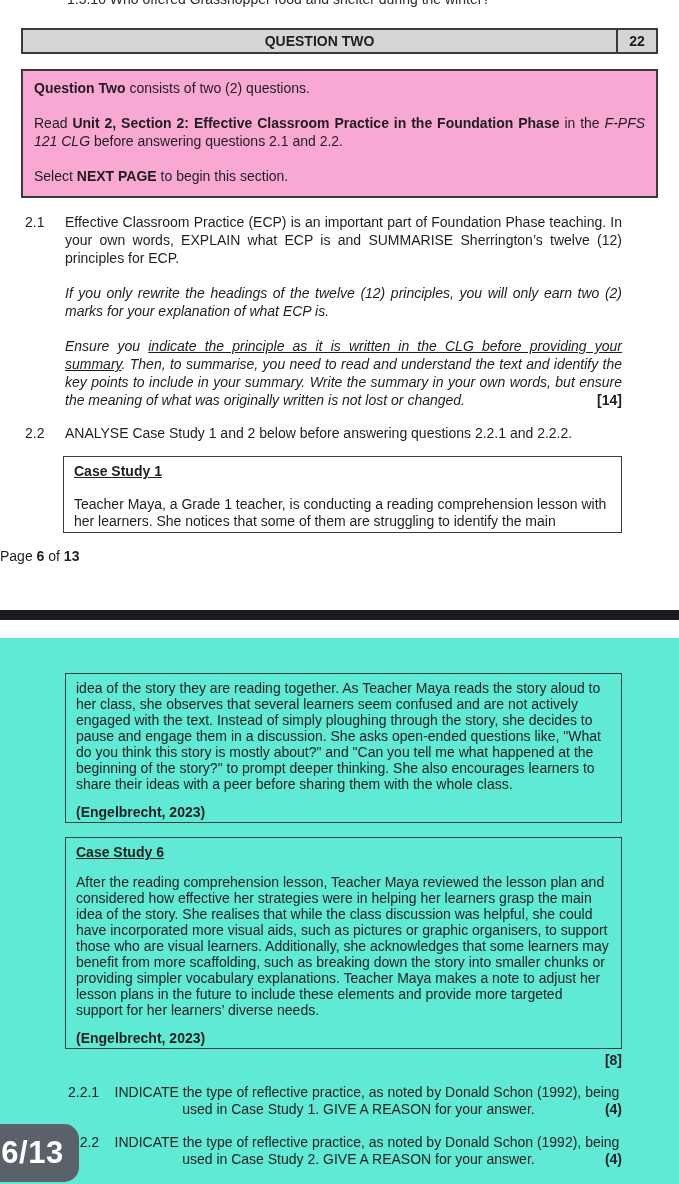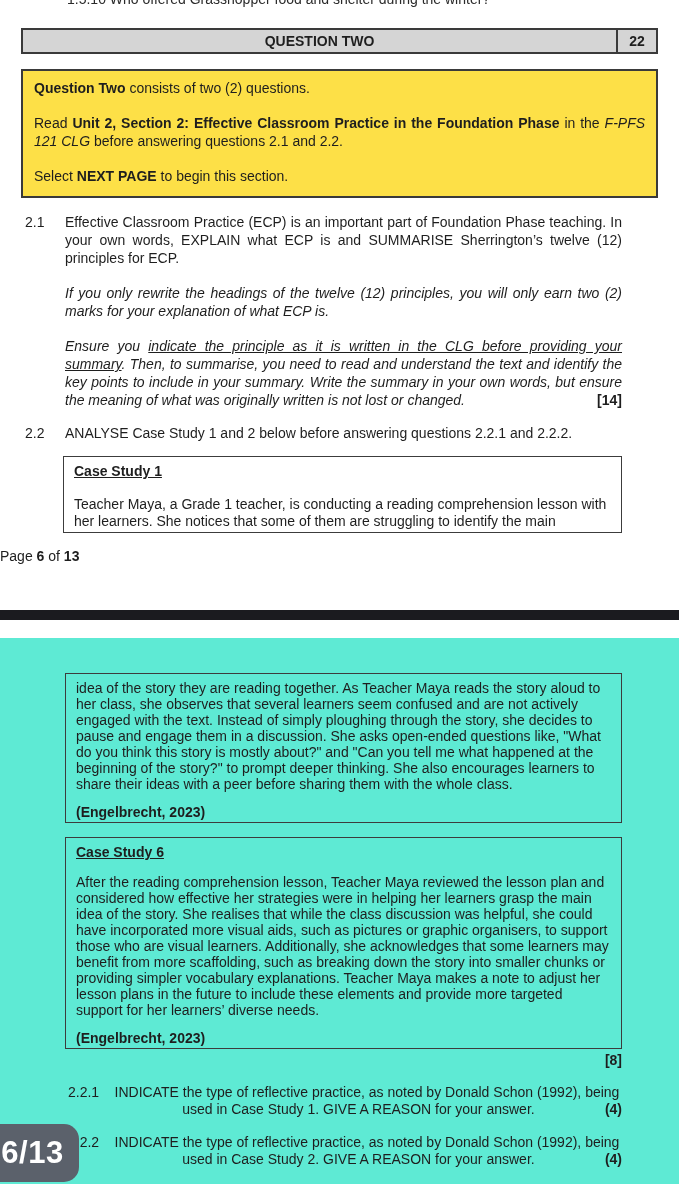--- a/index.html
+++ b/index.html
@@ -25,21 +25,21 @@
     background: #d5d5d5;
     display: flex; align-items: stretch;
     height: 22px;
   }
   .qheader .qh-title { flex: 1; text-align: center; font-weight: bold; line-height: 22px; }
   .qheader .qh-marks { width: 38px; border-left: 2px solid #3a3a3a; text-align: center; font-weight: bold; line-height: 22px; }
 
   .instructions {
     margin: 15px 21px 0 21px;
     border: 2px solid #3a3a3a;
-    background: #fde047;
+    background: #f9a8d4;
     padding: 8px 11px 11px 11px;
   }
   .instructions p { margin: 0 0 17px 0; }
   .instructions p:last-child { margin-bottom: 0; }
   .instructions .just { text-align: justify; }
 
   .qblock { display: flex; margin: 15px 57px 0 25px; }
   .qblock .qnum { width: 40px; flex: none; }
   .qblock .qbody { flex: 1; min-width: 0; }
   .qbody p { margin: 0 0 17px 0; text-align: justify; }

